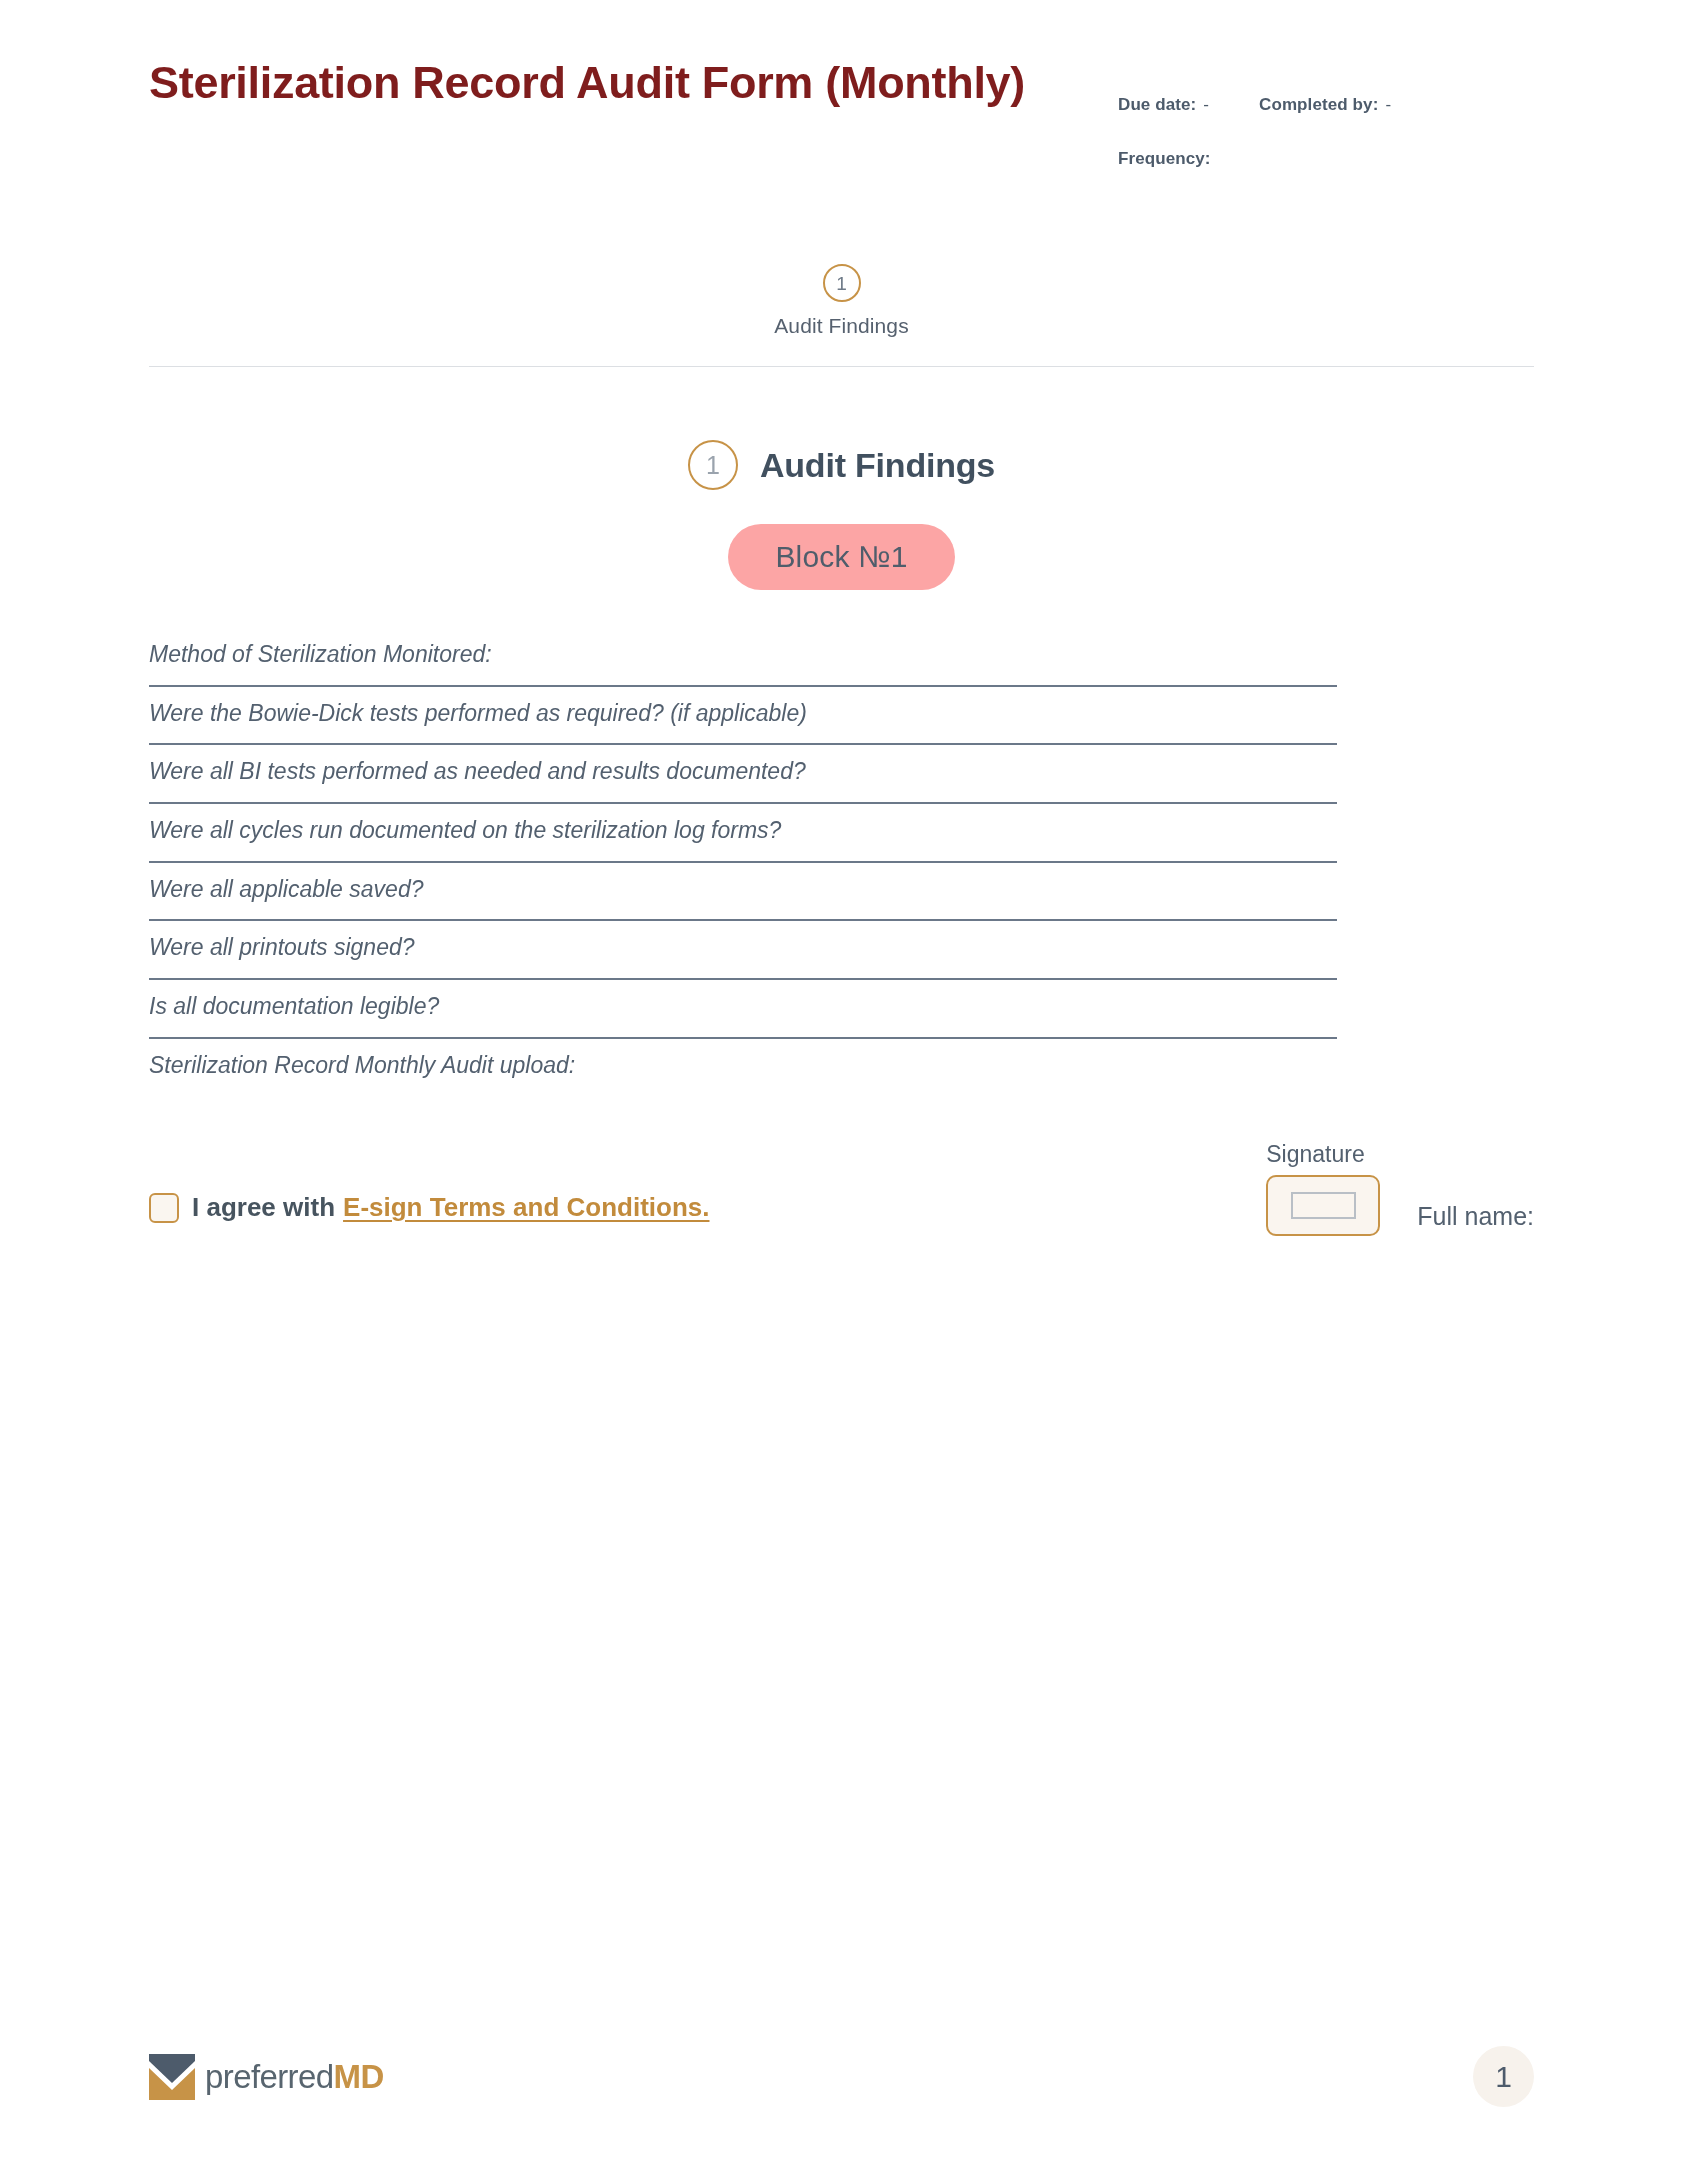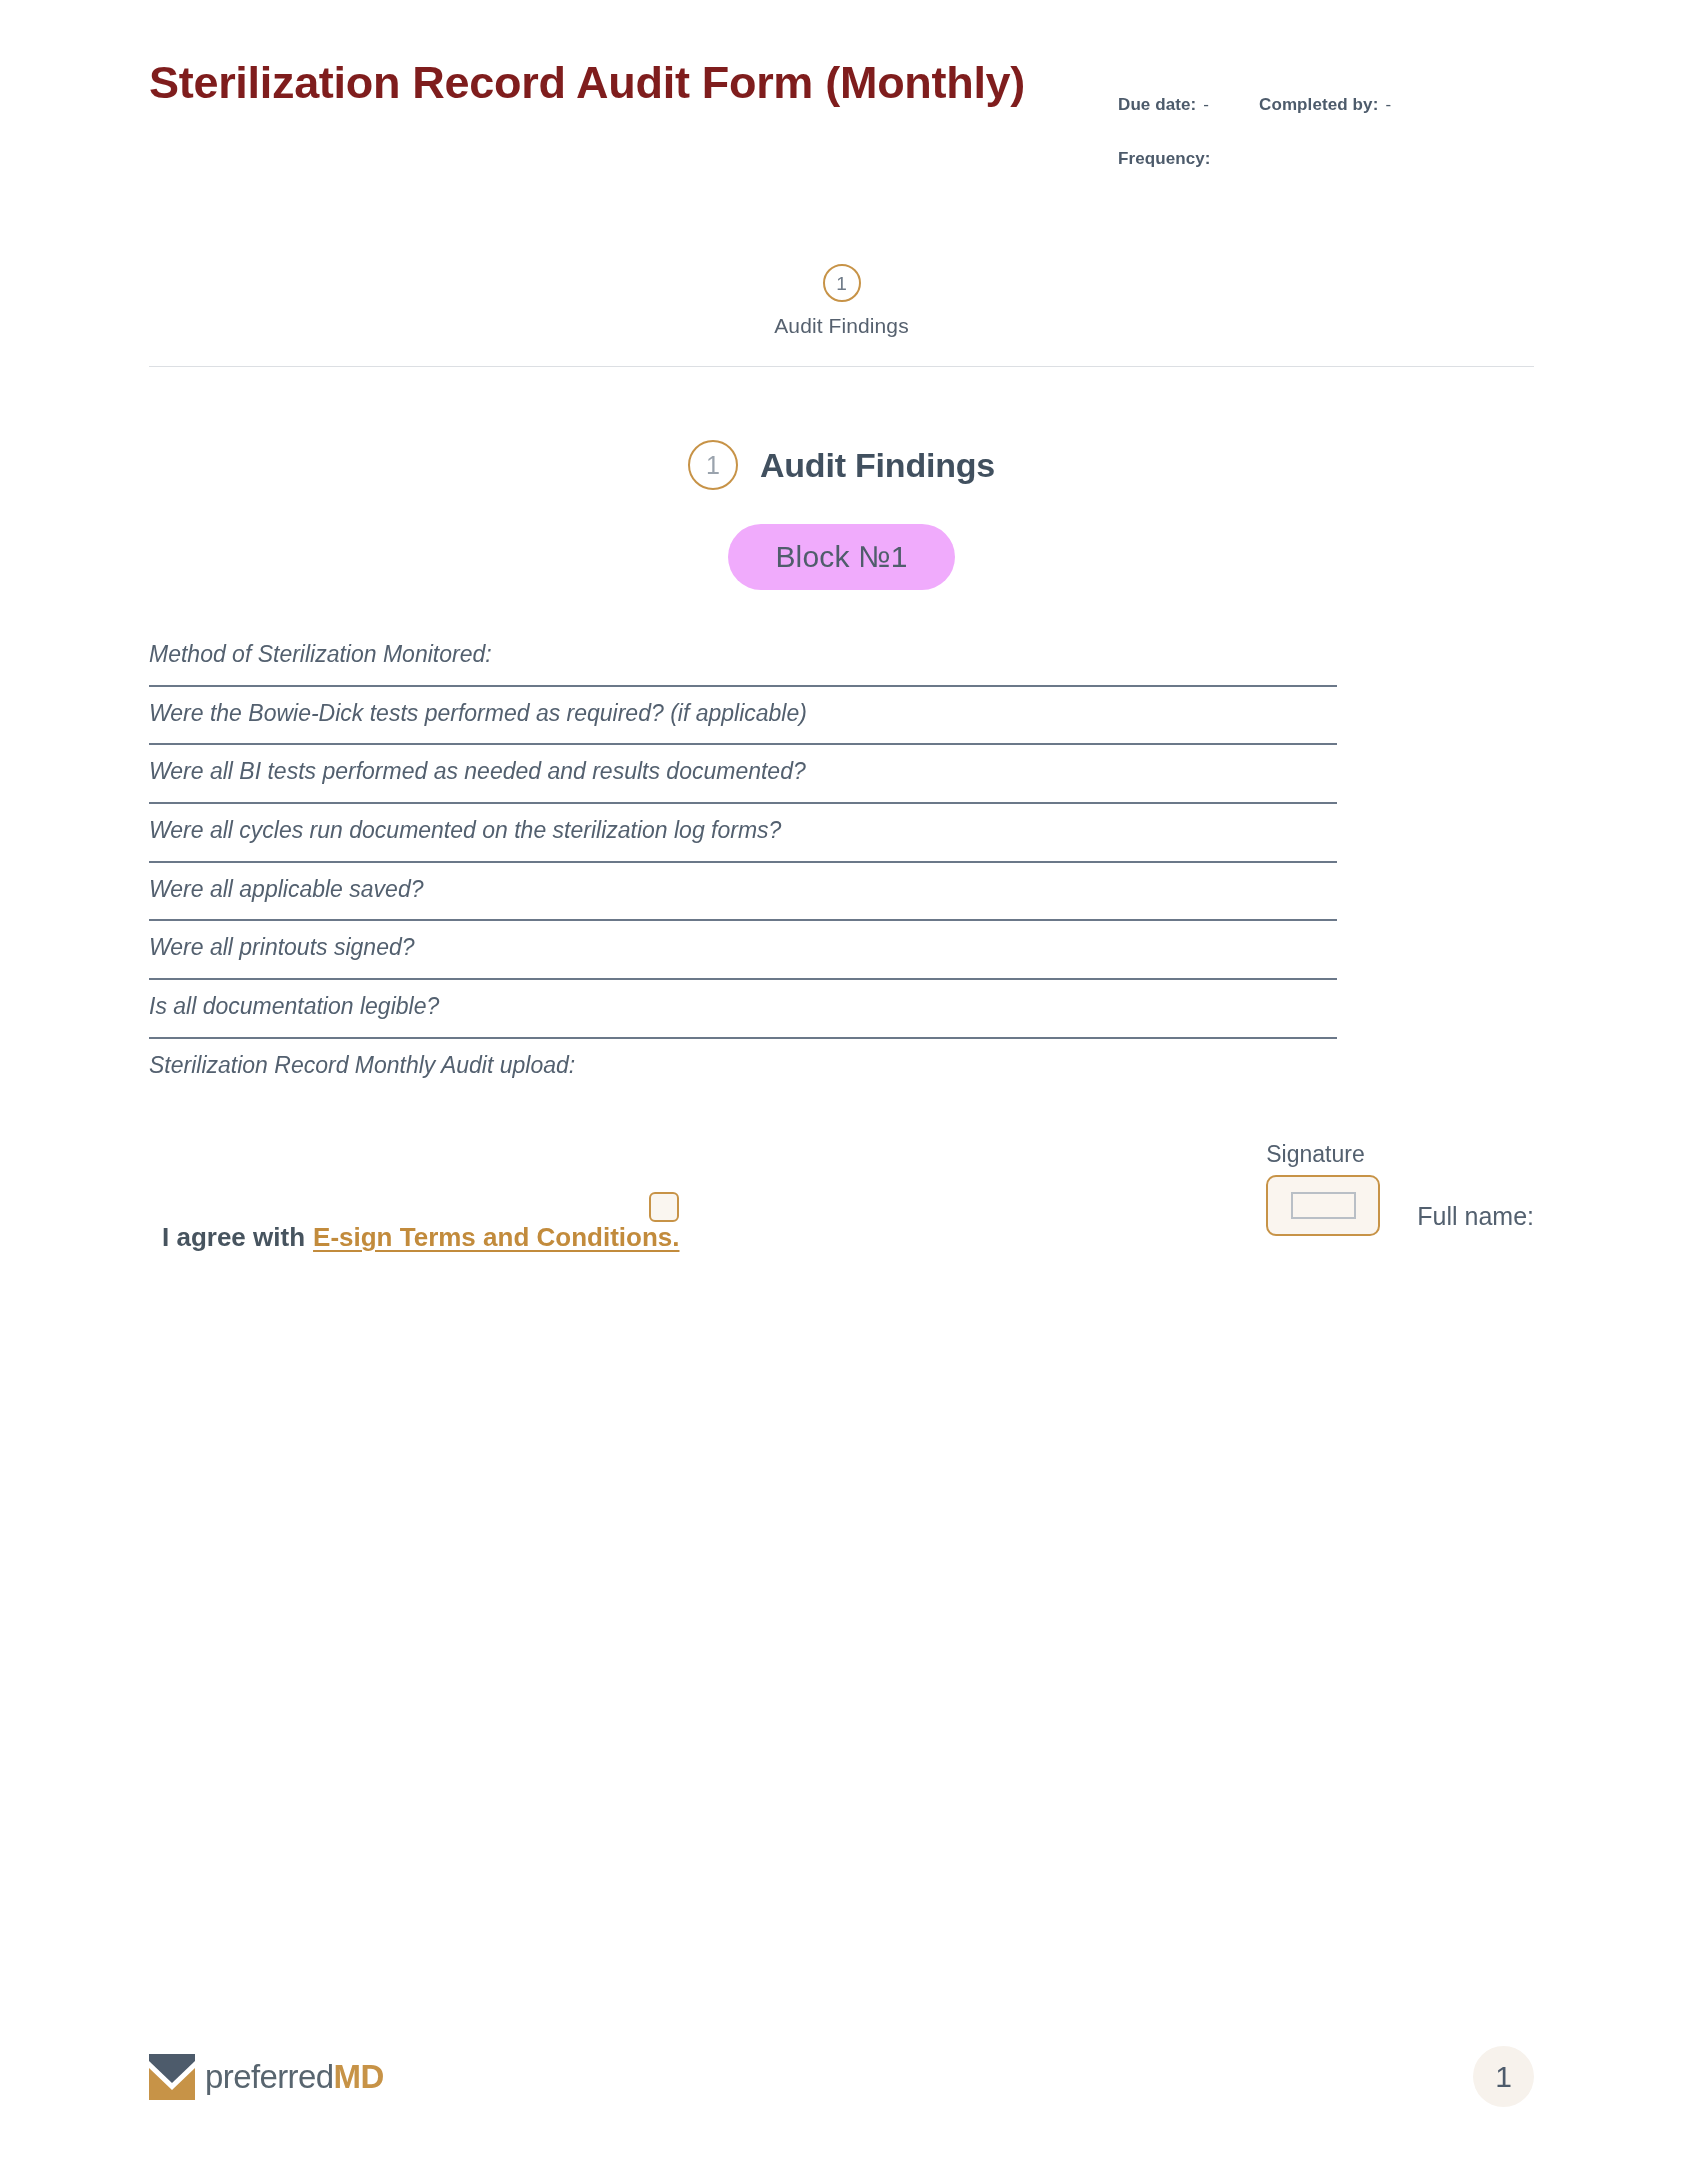--- a/index.html
+++ b/index.html
@@ -129,21 +129,21 @@
     color: #41505f;
     letter-spacing: -0.2px;
   }
 
   .block-pill-wrap {
     margin-top: 34px;
     display: flex;
     justify-content: center;
   }
   .block-pill {
-    background: #f0abfc;
+    background: #fca5a5;
     border-radius: 40px;
     padding: 16px 47px;
     font-size: 30px;
     color: #4f5d6b;
     letter-spacing: 0.2px;
   }
 
   
   .qtable {
     margin: 38px 149px 0 149px;
@@ -167,23 +167,22 @@
 
   
   .agree-sign-row {
     margin: 46px 149px 0 149px;
     display: flex;
     align-items: flex-start;
     justify-content: space-between;
   }
   .agree-col {
     display: flex;
-    align-items: flex-end;
+    align-items: center;
     padding-top: 51px;
-    flex-direction: column;
   }
   .agree-checkbox {
     width: 30px;
     height: 30px;
     border: 2px solid #c79347;
     border-radius: 6px;
     background: #faf6f0;
     box-sizing: border-box;
     flex: 0 0 auto;
   }

